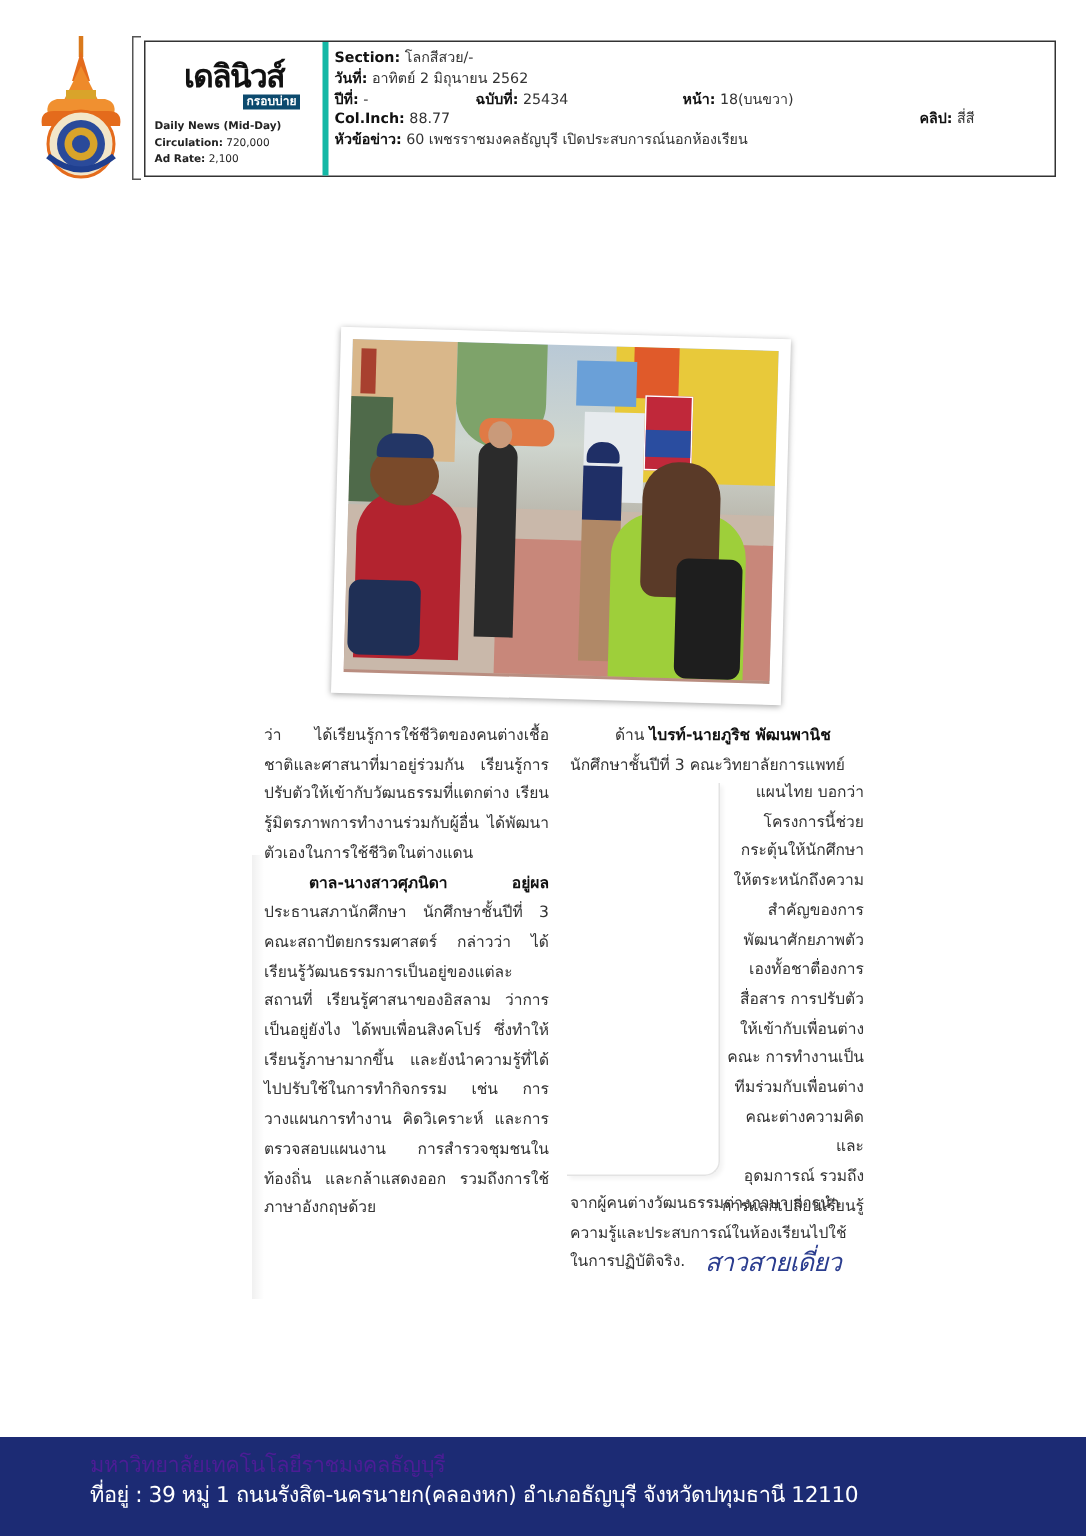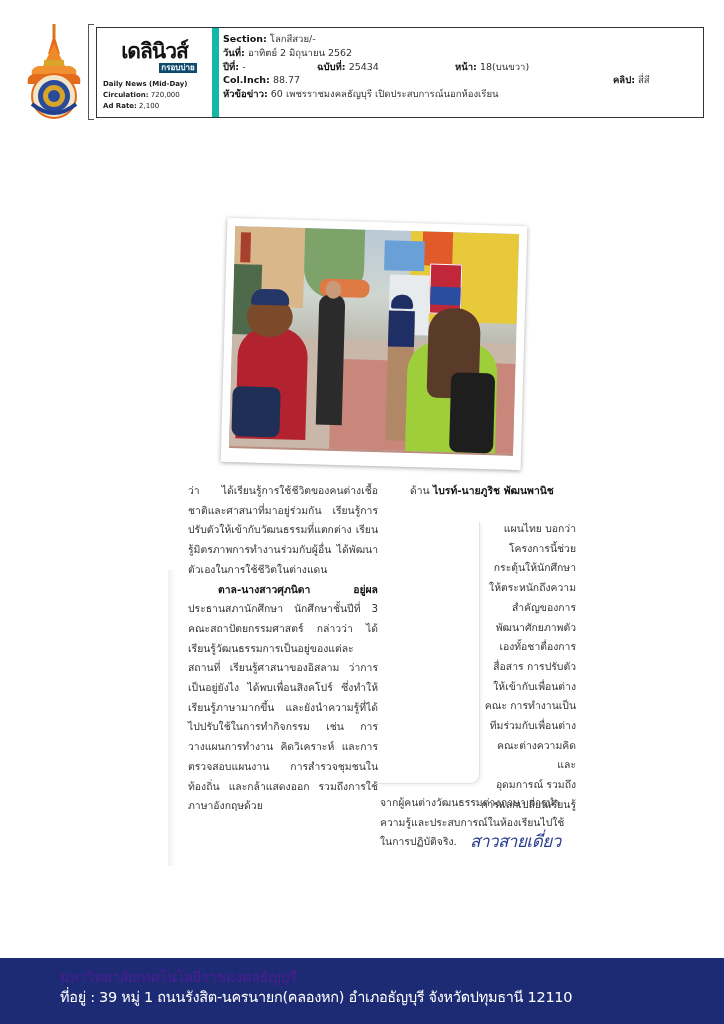--- a/index.html
+++ b/index.html
@@ -7,21 +7,21 @@
   body { position: relative; font-family: "DejaVu Sans", sans-serif; color: #222; }
 
   
   .logo { position: absolute; left: 26px; top: 24px; width: 56px; height: 98px; }
 
   
   .bracket { position: absolute; left: 88px; top: 24px; width: 6px; height: 96px;
              border-left: 1px solid #555; border-top: 1px solid #555; border-bottom: 1px solid #555; }
   .hdr { position: absolute; left: 96px; top: 27px; width: 608px; height: 91px;
          border: 1px solid #333; display: flex; }
-  .hdr-left { width: 122px; border-right: 7px solid #14b8a6; padding: 6px 6px 0 6px; position: relative; }
+  .hdr-left { width: 122px; border-right: 4px solid #14b8a6; padding: 6px 6px 0 6px; position: relative; }
   .pub-logo { font-family: "DejaVu Sans", sans-serif; font-weight: bold; font-size: 21px;
               letter-spacing: -1px; color: #111; text-align: center; line-height: 22px; margin-top: 6px; }
   .pub-sub { display: block; margin: 1px 9px 0 auto; width: 38px; background: #0c4a6e; color: #fff;
              font-size: 8px; text-align: center; line-height: 10px; font-weight: bold; }
   .meta-line { font-size: 7px; line-height: 11px; color: #222; white-space: nowrap; }
   .meta-line b { font-weight: bold; }
   .meta-first { margin-top: 6px; }
 
   .hdr-right { flex: 1; padding: 4px 6px 0 4px; position: relative; font-size: 9.5px; line-height: 13.8px; color: #333; }
   .hdr-right b { font-weight: bold; color: #111; }
@@ -32,21 +32,21 @@
   .photo-frame { position: absolute; left: 224px; top: 222px; width: 300px; height: 244px;
                  background: #fff; transform: rotate(1.6deg);
                  box-shadow: 0 1px 4px rgba(0,0,0,0.35); padding: 8px 8px 14px 8px; }
   .photo { width: 100%; height: 100%; position: relative; overflow: hidden;
            background: linear-gradient(180deg, #b9c9d6 0%, #cfd6cf 30%, #b7b3a8 55%, #c6a79a 75%, #b98d80 100%); }
   .ph { position: absolute; }
 
   
   .col { position: absolute; font-size: 10.4px; line-height: 19.7px; color: #333; }
   .col b { color: #111; }
-  .col-left { left: 176px; top: 481px; width: 190px; text-align: justify; margin-left: 12px; }
+  .col-left { left: 176px; top: 481px; width: 190px; text-align: justify; }
   .col-left p { margin: 0; }
   .indent { text-indent: 30px; }
   .shade-left { position: absolute; left: 168px; top: 570px; width: 8px; height: 296px;
                 background: linear-gradient(90deg, rgba(0,0,0,0.06), rgba(0,0,0,0)); }
   .col-right-top { left: 380px; top: 481px; width: 196px; }
   .col-right-narrow { left: 480px; top: 519px; width: 96px; text-align: right; }
   .col-right-bottom { left: 380px; top: 793px; width: 196px; }
   .inset-box { position: absolute; left: 378px; top: 522px; width: 102px; height: 262px;
                border-right: 1px solid #e3e3e3; border-bottom: 1px solid #e3e3e3; border-radius: 0 0 10px 0;
                box-shadow: 2px 2px 3px rgba(0,0,0,0.05); }
@@ -154,20 +154,21 @@
 
 <div class="shade-left"></div>
 <div class="col col-left">
   <p>ว่า ได้เรียนรู้การใช้ชีวิตของคนต่างเชื้อชาติและศาสนาที่มาอยู่ร่วมกัน เรียนรู้การปรับตัวให้เข้ากับวัฒนธรรมที่แตกต่าง เรียนรู้มิตรภาพการทำงานร่วมกับผู้อื่น ได้พัฒนาตัวเองในการใช้ชีวิตในต่างแดน</p>
   <p class="indent"><b>ตาล-นางสาวศุภนิดา อยู่ผล</b><span> ประธานสภานักศึกษา นักศึกษาชั้นปีที่ 3 คณะสถาปัตยกรรมศาสตร์ กล่าวว่า ได้เรียนรู้วัฒนธรรมการเป็นอยู่ของแต่ละสถานที่ เรียนรู้ศาสนาของอิสลาม ว่าการเป็นอยู่ยังไง ได้พบเพื่อนสิงคโปร์ ซึ่งทำให้เรียนรู้ภาษามากขึ้น และยังนำความรู้ที่ได้ไปปรับใช้ในการทำกิจกรรม เช่น การวางแผนการทำงาน คิดวิเคราะห์ และการตรวจสอบแผนงาน การสำรวจชุมชนในท้องถิ่น และกล้าแสดงออก รวมถึงการใช้ภาษาอังกฤษด้วย</span></p>
 </div>
 
 <div class="inset-box"></div>
 <div class="col col-right-top">
   <div style="text-indent:30px;white-space:nowrap;"><span>ด้าน </span><b>ไบรท์-นายภูริช พัฒนพานิช</b></div>
+  <div style="white-space:nowrap;">นักศึกษาชั้นปีที่ 3 คณะวิทยาลัยการแพทย์</div>
 </div>
 <div class="col col-right-narrow">
   <div>แผนไทย บอกว่า</div>
   <div>โครงการนี้ช่วย</div>
   <div>กระตุ้นให้นักศึกษา</div>
   <div>ให้ตระหนักถึงความ</div>
   <div>สำคัญของการ</div>
   <div>พัฒนาศักยภาพตัว</div>
   <div>เองทั้อชาตื่องการ</div>
   <div>สื่อสาร การปรับตัว</div>

